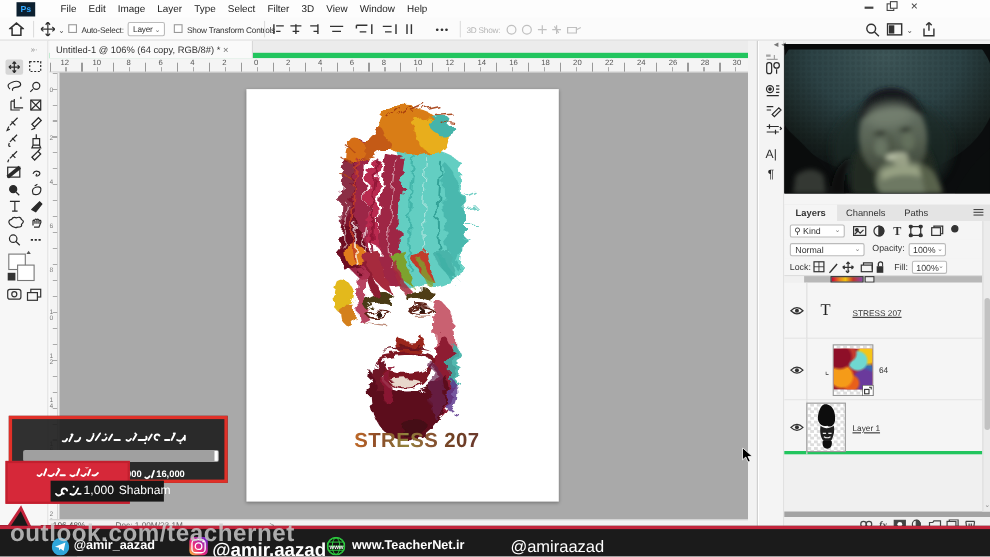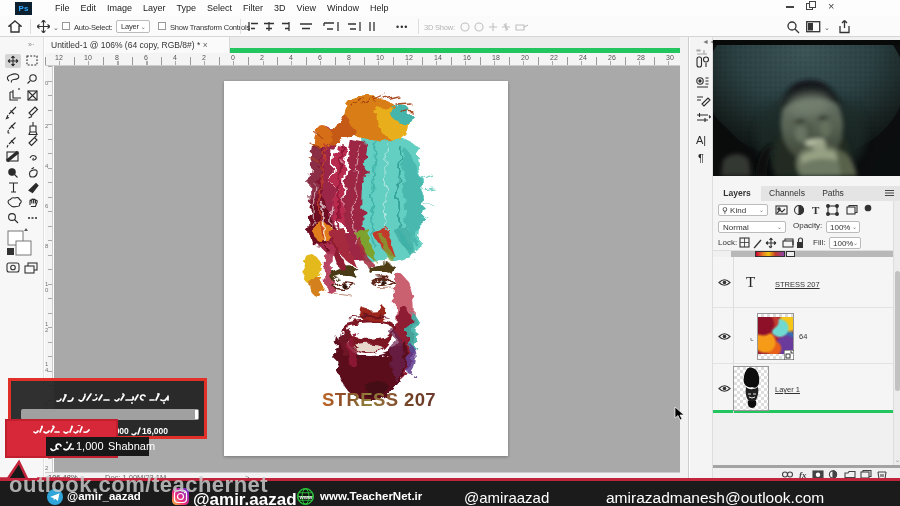--- a/index.html
+++ b/index.html
@@ -420,21 +420,21 @@
             <path d="M12 20 C11 25 12 30 14 33 C16 36 20 36 22 33 C24 29 25 24 24 20 C20 23 15 23 12 20 Z" opacity="0.92"></path>
             <path d="M14 27 h3 m2 0 h3 M15 30 q3 2 6 0" stroke="#e8e8e8" stroke-width="1" fill="none"></path>
             <path d="M14 34 C13 38 15 41 18 41 C21 41 23 38 22 34 Z"></path>
           </g>
         </svg>
     </div>
     <div class="abs" style="left:62px;top:21px;font-size:7.5px;color:#333;text-decoration:underline;">Layer 1</div>
   </div>
 
 
-  <div class="abs" style="left:0;top:289px;width:187px;height:13px;background:#f0f0f0;border-top:3px solid #a3a3a3;">
+  <div class="abs" style="left:0;top:289px;width:187px;height:13px;background:#f0f0f0;border-top:5px solid #a3a3a3;">
     <svg class="abs" style="left:68px;top:2px;" width="112" height="9" viewBox="0 0 112 9">
       <g stroke="#444" stroke-width="1.1" fill="none">
         <circle cx="4" cy="4.5" r="2.5"></circle>
           <circle cx="9" cy="4.5" r="2.5"></circle>
         <text x="18" y="8" font-size="9" font-style="italic" font-weight="bold" fill="#444" stroke="none" font-family="Liberation Serif">fx</text>
         <rect x="32" y="1" width="10" height="7.5" fill="#444"></rect>
           <circle cx="37" cy="4.7" r="2.2" fill="#fff" stroke="none"></circle>
         <circle cx="52" cy="4.5" r="3.6"></circle>
           <path d="M52 0.9 a3.6 3.6 0 0 1 0 7.2 z" fill="#444"></path>
         <path d="M64 3 h3 l1 -1.5 h6 v6 h-10 z"></path>
@@ -607,20 +607,19 @@
     <circle cx="8.5" cy="8.5" r="8" fill="#111" stroke="#2ecc40" stroke-width="1"></circle>
     <g stroke="#2ecc40" stroke-width="0.9" fill="none">
       <ellipse cx="8.5" cy="8.5" rx="7.5" ry="7.5"></ellipse>
         <ellipse cx="8.5" cy="8.5" rx="3.4" ry="7.5"></ellipse>
         <path d="M1 8.5 h15 M2 4.8 h13 M2 12.2 h13"></path>
     </g>
     <text x="2.5" y="11" font-size="5.5" fill="#fff" font-weight="bold" font-family="Liberation Sans">www</text>
   </svg>
   <span class="abs" style="left:320px;top:9px;color:#fff;font-size:11.5px;font-weight:bold;">www.TeacherNet.ir</span>
   <span class="abs" style="left:464px;top:8px;color:#fff;font-size:15px;">@amiraazad</span>
-  <span class="abs" style="left:606px;top:8px;color:#fff;font-size:15.5px;">amirazadmanesh@outlook.com</span>
 </div>
 
 <div class="abs" style="left:9px;top:472px;width:400px;font-size:22px;font-weight:bold;color:rgba(205,205,205,0.82);letter-spacing:0.5px;">outlook.com/teachernet</div>
 
 <svg class="abs" style="left:674px;top:407px;" width="14" height="16" viewBox="0 0 14 16">
   <path d="M1 0 L1 11 L4 8.5 L6 13 L8 12 L6 8 L10 8 Z" fill="#000" stroke="#fff" stroke-width="0.7"></path>
 </svg>
 
 </body></html>

